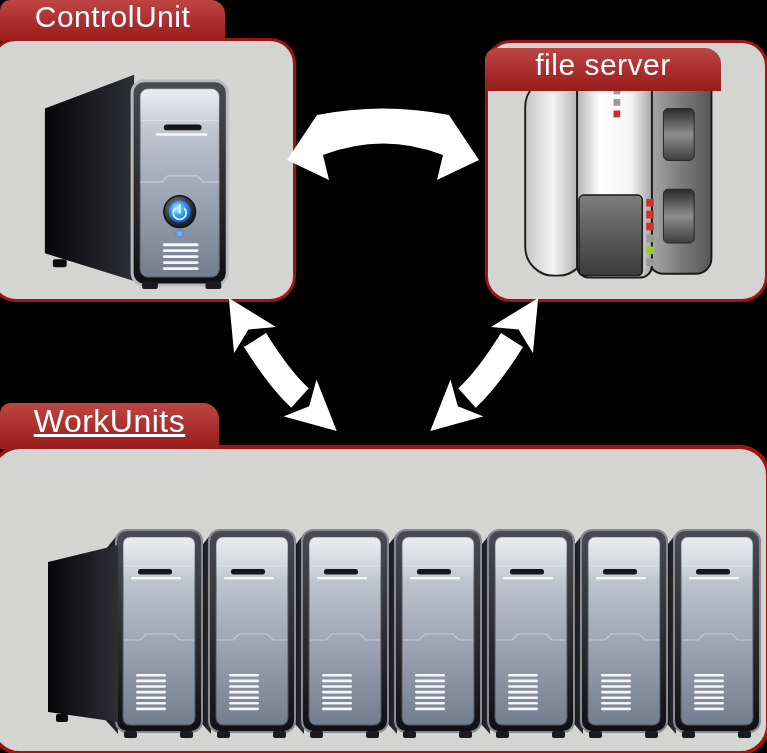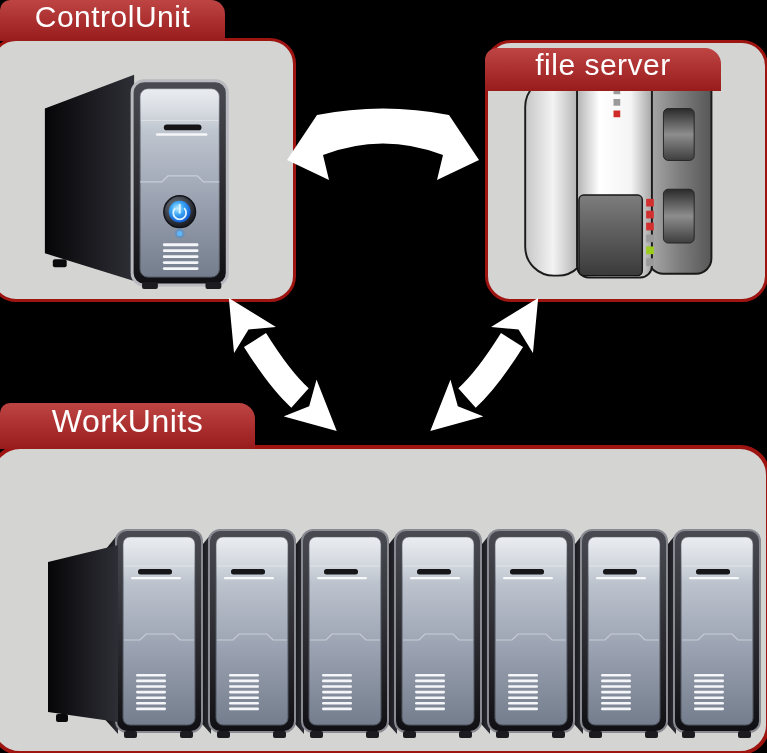--- a/index.html
+++ b/index.html
@@ -30,21 +30,21 @@
     background:linear-gradient(180deg, rgba(255,255,255,.16), rgba(0,0,0,.14)), var(--tab_red,#b22020);
     color:var(--tab_text,#fff);
     display:flex;align-items:flex-start;justify-content:center;
     font-size:30px;letter-spacing:.5px;
     z-index:2;
   }
   .cu-tab{left:0;top:0;width:225px;height:41px;border-radius:10px 14px 0 0;}
   .cu-box{left:-10px;top:38px;width:300px;height:258px;}
   .fs-tab{left:485px;top:0;width:236px;height:43px;border-radius:12px 16px 0 0;margin-top:48px;}
   .fs-box{left:485px;top:40px;width:277px;height:256px;}
-  .wu-tab{left:0;top:403px;width:255px;height:46px;border-radius:10px 16px 0 0;font-size:32px;}
+  .wu-tab{left:0;top:403px;width:219px;height:46px;border-radius:10px 16px 0 0;font-size:32px;text-decoration:underline;}
   .wu-box{left:-10px;top:445px;width:772px;height:302px;border-width:4px;border-radius:30px;}
   
   .cu-tower{position:absolute;left:38px;top:12px;width:228px;height:238px;}
   .fs-server{position:absolute;left:18px;top:6px;width:240px;height:244px;}
   .row-side-panel{position:absolute;left:48px;top:542px;width:70px;height:184px;z-index:3;}
   .servers{position:absolute;left:100px;top:528px;display:flex;z-index:2;}
   .server{position:relative;width:93px;height:212px;flex:0 0 93px;}
   .server svg{position:absolute;left:0;top:0;width:104px;height:212px;}
   .server:nth-child(1){z-index:9}.server:nth-child(2){z-index:8}
   .server:nth-child(3){z-index:7}.server:nth-child(4){z-index:6}

